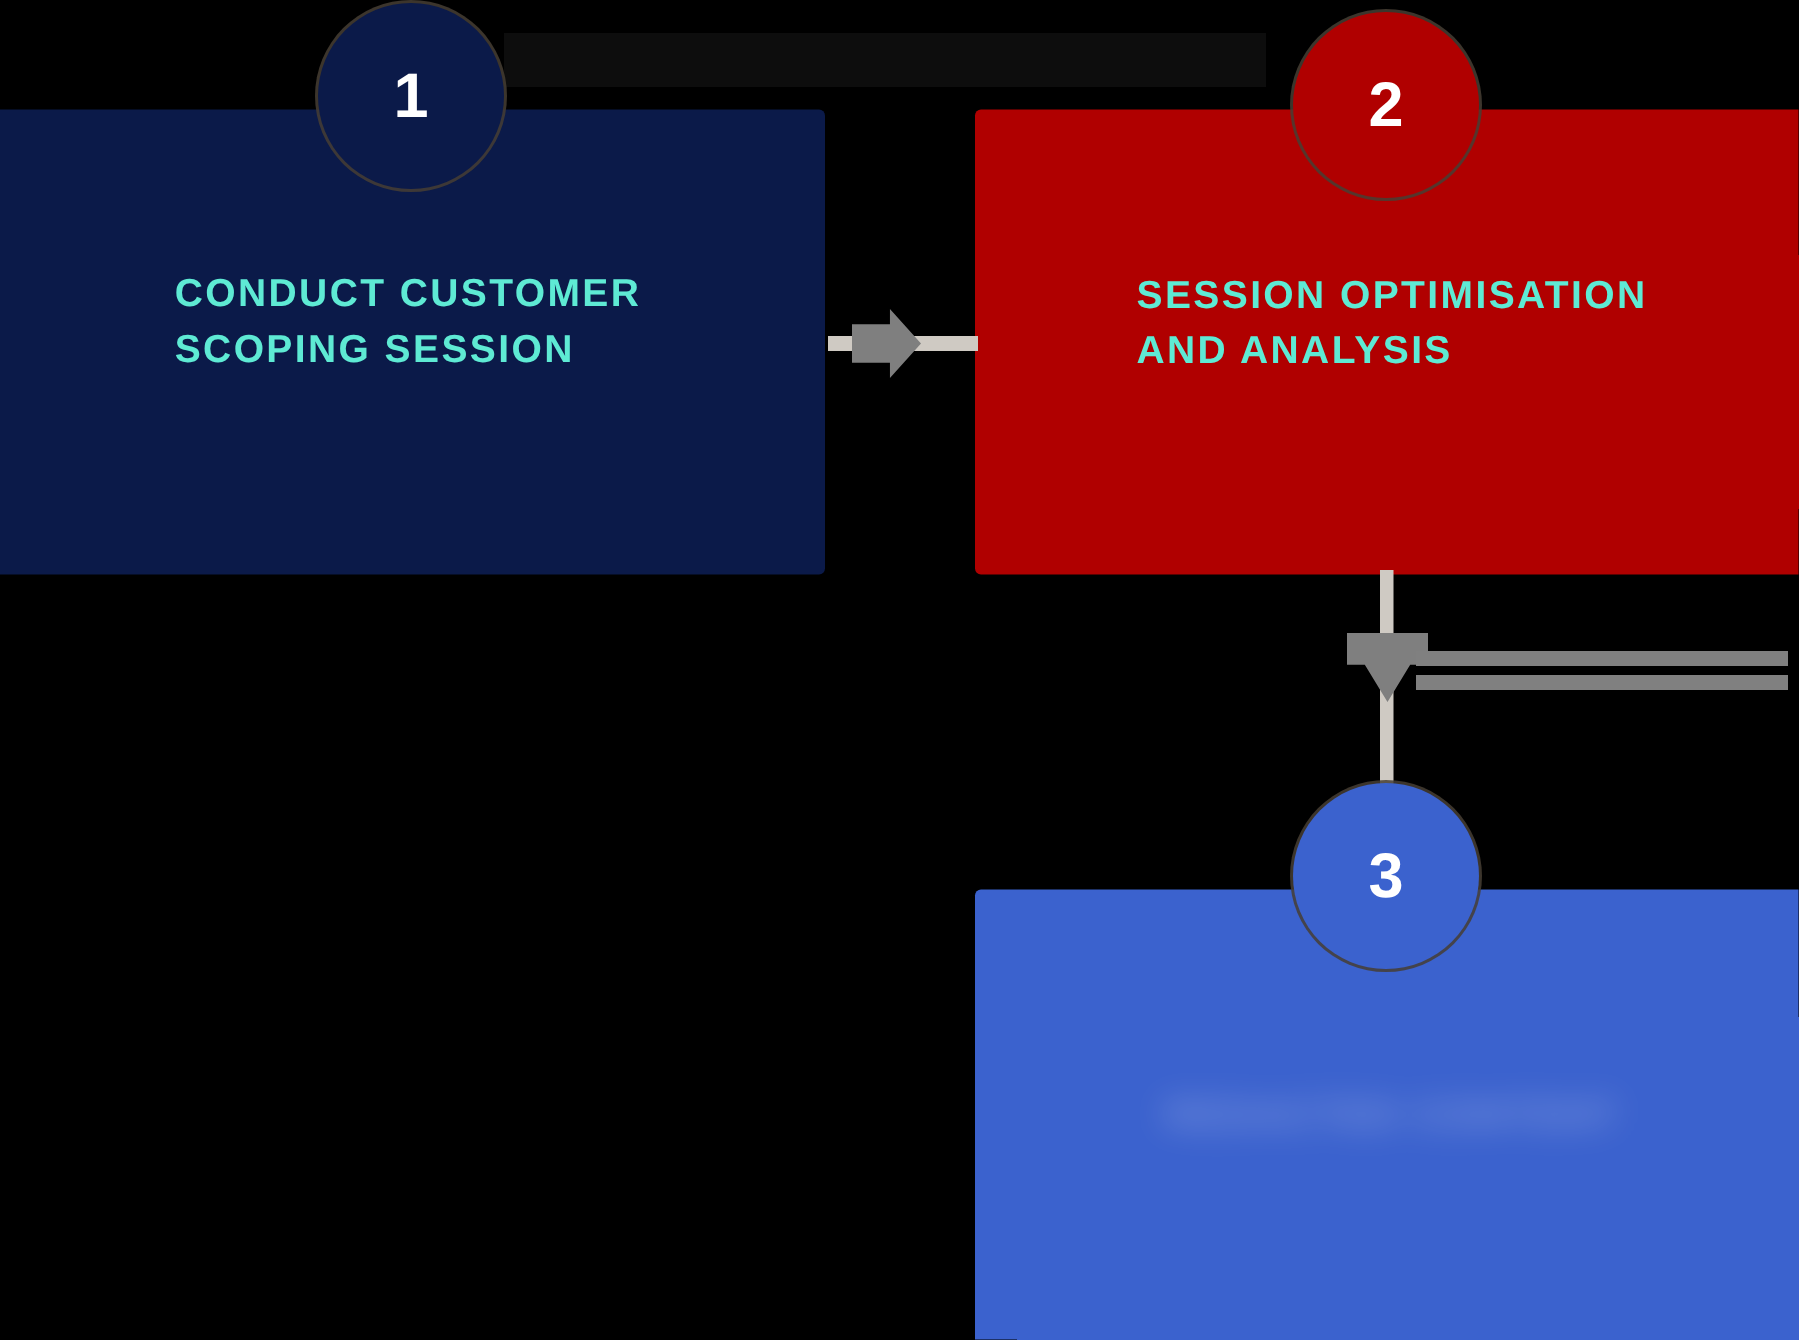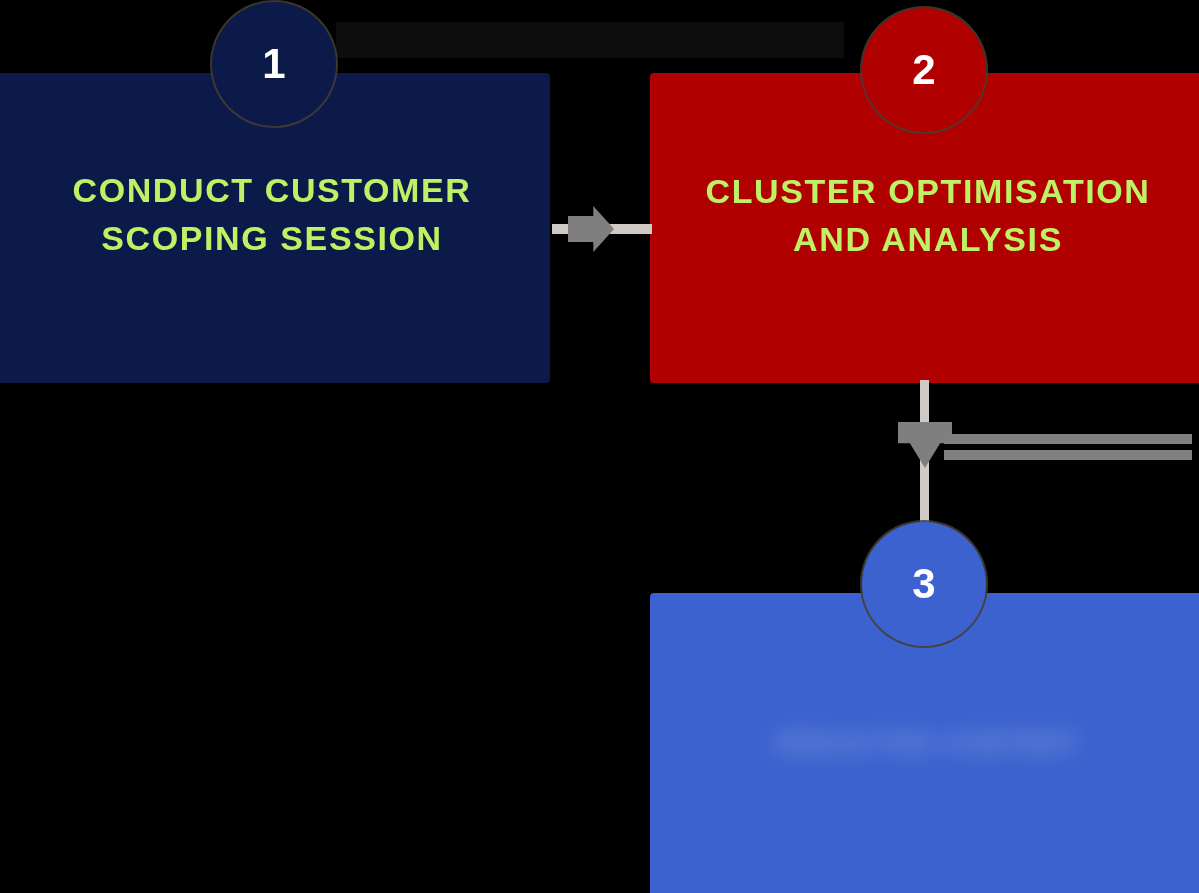--- a/index.html
+++ b/index.html
@@ -35,26 +35,26 @@
   .step-box {
     position: absolute;
     border-radius: 4px;
     box-sizing: border-box;
     display: flex;
     align-items: center;
     justify-content: center;
   }
 
   .step-title {
-    color: #bef264;
+    color: #5eead4;
     font-weight: bold;
-    font-size: 34px;
+    font-size: 26px;
     letter-spacing: 1.6px;
     line-height: 1.42;
-    text-align: center;
+    text-align: left;
     white-space: pre-line;
     padding: 0 14px;
   }
 
   #box-1 {
     left: -6px;
     top: 73px;
     width: 556px;
     height: 310px;
     background: #0b1a49;
@@ -165,21 +165,21 @@
 <div id="canvas">
 
   <div class="top-band"></div>
 
   <div class="step-box" id="box-1">
     <div class="step-title">CONDUCT CUSTOMER
 SCOPING SESSION</div>
   </div>
 
   <div class="step-box" id="box-2">
-    <div class="step-title">CLUSTER OPTIMISATION
+    <div class="step-title">SESSION OPTIMISATION
 AND ANALYSIS</div>
   </div>
 
   <div class="step-box" id="box-3">
     <div class="redacted-title">REDACTED CONTENT</div>
   </div>
 
   <div id="conn-h"></div>
   <div id="conn-h-head"></div>
 

